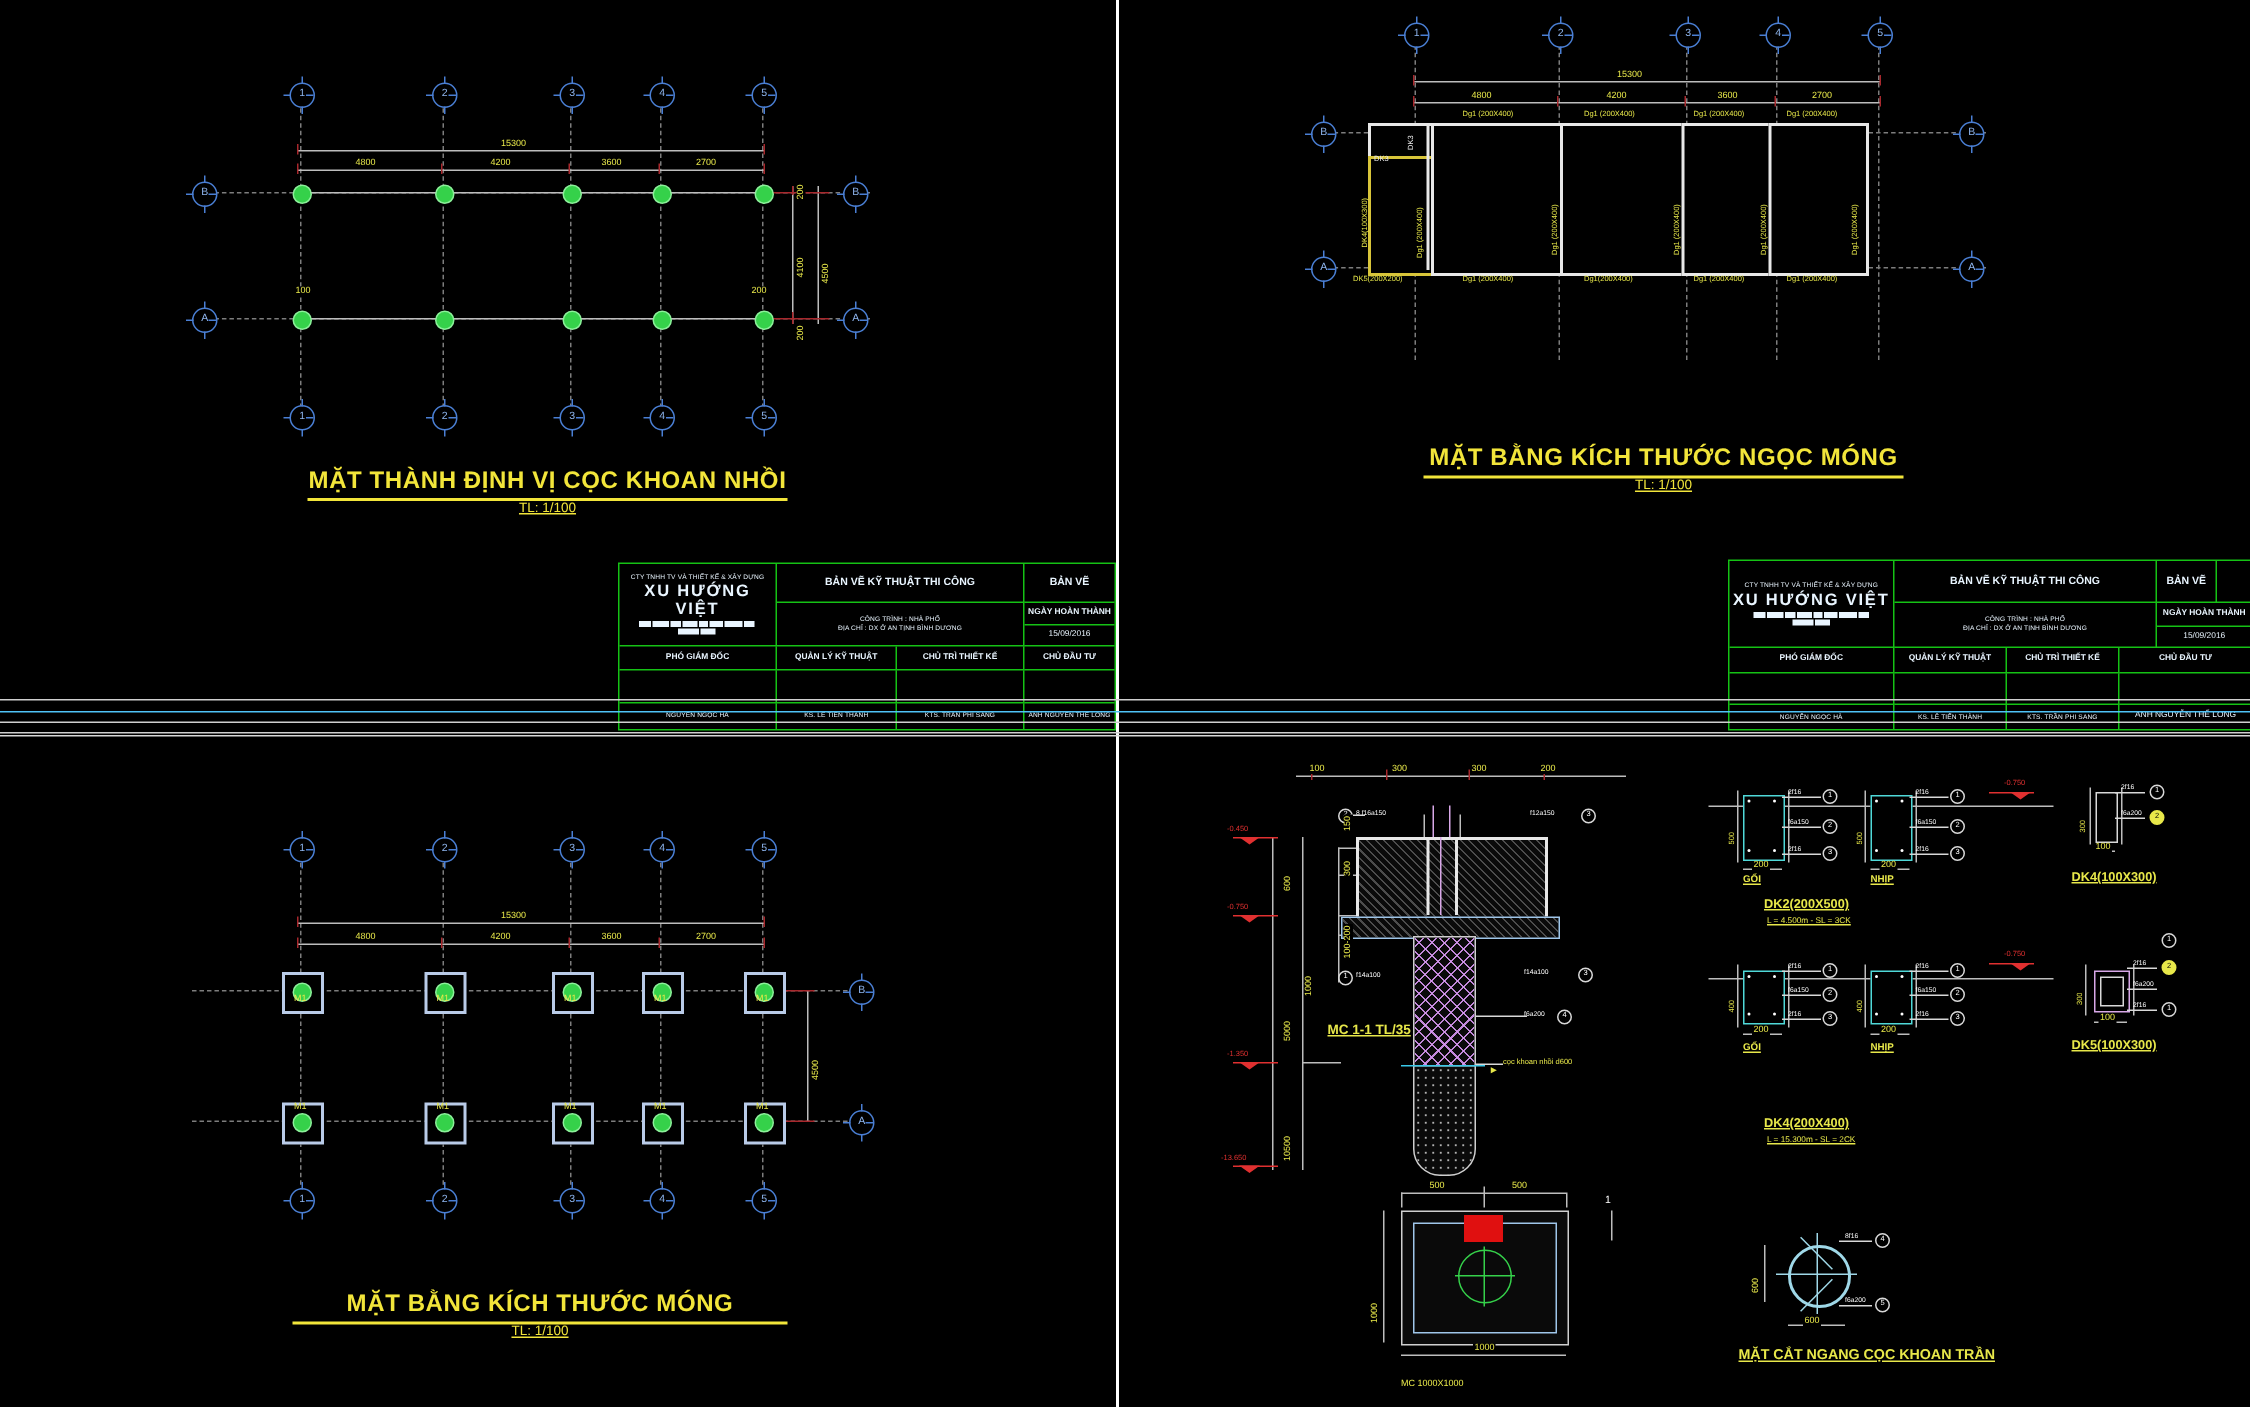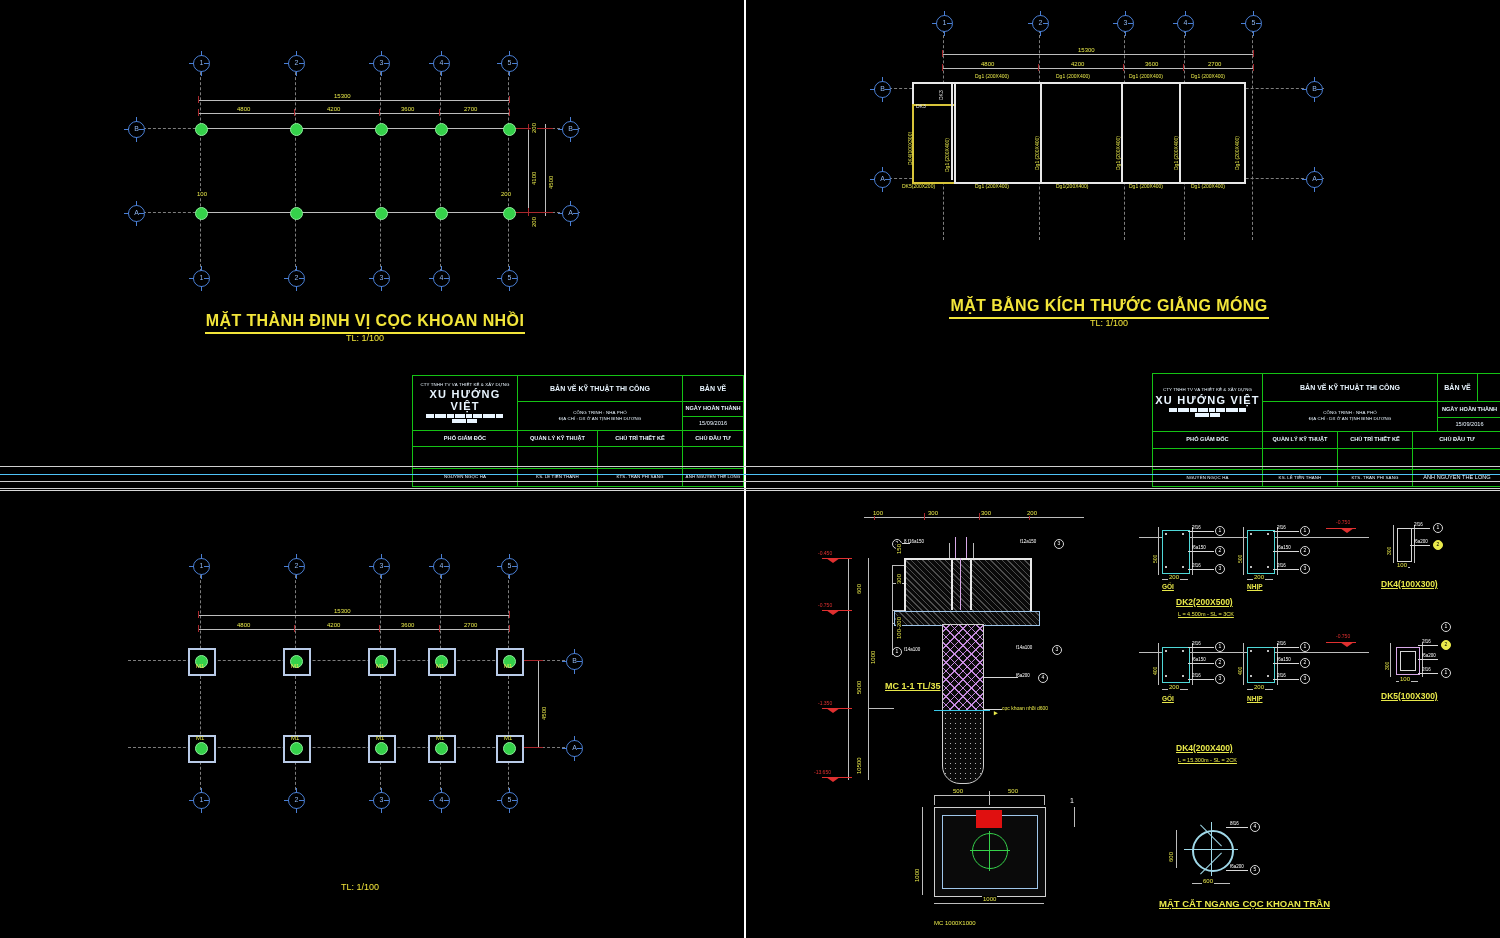--- a/index.html
+++ b/index.html
@@ -32,21 +32,21 @@
 
   .dim{position:absolute;color:#e8e84a;font-size:6px;background:#000;padding:0 1px;
        white-space:nowrap;z-index:5;}
   .dimv{position:absolute;color:#e8e84a;font-size:6px;background:#000;padding:0 1px;
        white-space:nowrap;z-index:5;transform-origin:left top;transform:rotate(-90deg);}
   .tick{position:absolute;width:1px;height:7px;background:#a8282d;}
 
   .ttl{position:absolute;color:#f2e53a;font-size:16px;font-weight:bold;letter-spacing:.4px;
        text-align:center;border-bottom:2px solid #f2e53a;padding-bottom:2px;white-space:nowrap;}
   .ttl-sub{position:absolute;color:#f2e53a;font-size:9px;text-align:center;white-space:nowrap;
-       }
+       text-decoration:underline;}
 
   
   .tb{position:absolute;border:1px solid #15c215;background:#000;z-index:6;}
   .tb .cell{position:absolute;border-right:1px solid #15c215;border-bottom:1px solid #15c215;
             box-sizing:border-box;color:#e9f5ff;display:flex;align-items:center;justify-content:center;
             text-align:center;line-height:1.05;overflow:hidden;}
   .tb .cell.nb{border-bottom:none;}
   .tb .logo{color:#e9f5ff;font-size:11px;letter-spacing:1.2px;font-weight:bold;}
   .tb .tiny{font-size:4.4px;letter-spacing:.1px;}
   .tb .sm{font-size:5.6px;}
@@ -245,21 +245,21 @@
     <div class="blblv" style="left:290px;top:170px;">Dg1 (200X400)</div>
     <div class="blblv" style="left:371px;top:170px;">Dg1 (200X400)</div>
     <div class="blblv" style="left:429px;top:170px;">Dg1 (200X400)</div>
     <div class="blblv" style="left:490px;top:170px;">Dg1 (200X400)</div>
 
     <div class="blbl" style="left:194px;top:100px;transform-origin:left top;transform:rotate(-90deg);color:#e8e8e8;">DK3</div>
     <div class="blbl" style="left:172px;top:103px;color:#e8e8e8;">DK3</div>
     <div class="blblv" style="left:163px;top:165px;">DK4(100X300)</div>
     <div class="blbl" style="left:158px;top:183px;">DK5(200X200)</div>
 
-    <div class="ttl" style="left:205px;top:297px;width:320px;">MẶT BẰNG KÍCH THƯỚC GIẰNG MÓNG</div>
+    <div class="ttl" style="left:205px;top:297px;width:320px;">MẶT BẰNG KÍCH THƯỚC NGỌC MÓNG</div>
     <div class="ttl-sub" style="left:205px;top:318px;width:320px;">TL: 1/100</div>
   </div>
 
   <div class="pane" style="left:0;top:495px;width:744px;height:443px;">
 
     <div class="grid-v" style="left:200px;top:70px;height:235px;"></div>
     <div class="grid-v" style="left:295px;top:70px;height:235px;"></div>
     <div class="grid-v" style="left:380px;top:70px;height:235px;"></div>
     <div class="grid-v" style="left:440px;top:70px;height:235px;"></div>
     <div class="grid-v" style="left:508px;top:70px;height:235px;"></div>
@@ -331,20 +331,21 @@
     <div class="ftg-lbl" style="left:376px;top:240px;">M1</div>
 
     <div class="ftg" style="left:428px;top:240px;width:24px;height:24px;"></div>
     <div class="pile" style="left:435px;top:247px;"></div>
     <div class="ftg-lbl" style="left:436px;top:240px;">M1</div>
 
     <div class="ftg" style="left:496px;top:240px;width:24px;height:24px;"></div>
     <div class="pile" style="left:503px;top:247px;"></div>
     <div class="ftg-lbl" style="left:504px;top:240px;">M1</div>
 
+    <div class="ttl" style="left:195px;top:366px;width:330px;">MẶT BẰNG KÍCH THƯỚC MÓNG</div>
     <div class="ttl-sub" style="left:195px;top:387px;width:330px;">TL: 1/100</div>
   </div>
 
   <div class="pane" style="left:744px;top:495px;width:756px;height:443px;">
 
     <div class="ln v" style="left:104px;top:63px;height:222px;"></div>
     <div class="ln v" style="left:124px;top:63px;height:222px;"></div>
 
     <div class="elev-line" style="left:78px;top:63px;width:30px;"></div>
     <div class="elev" style="left:74px;top:55px;">-0.450</div>

